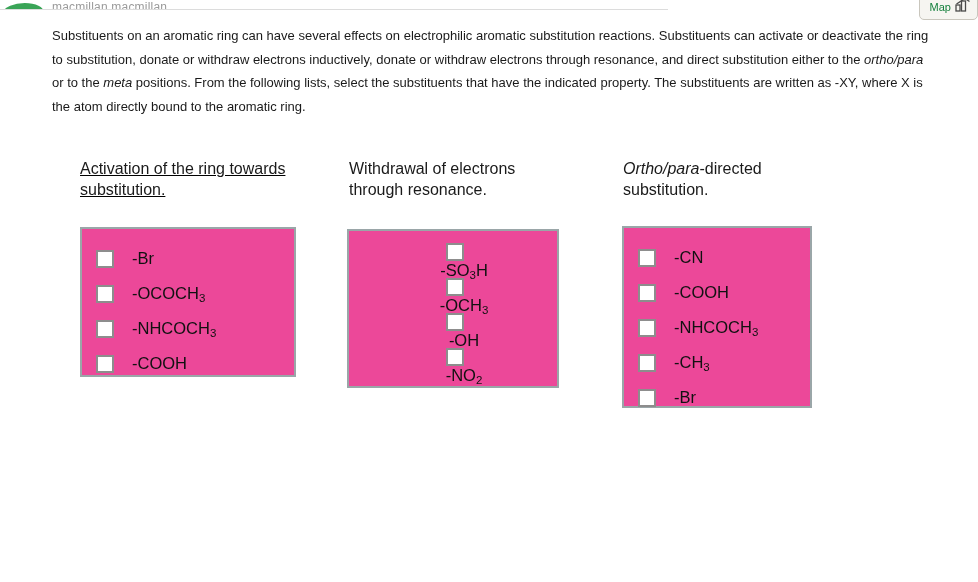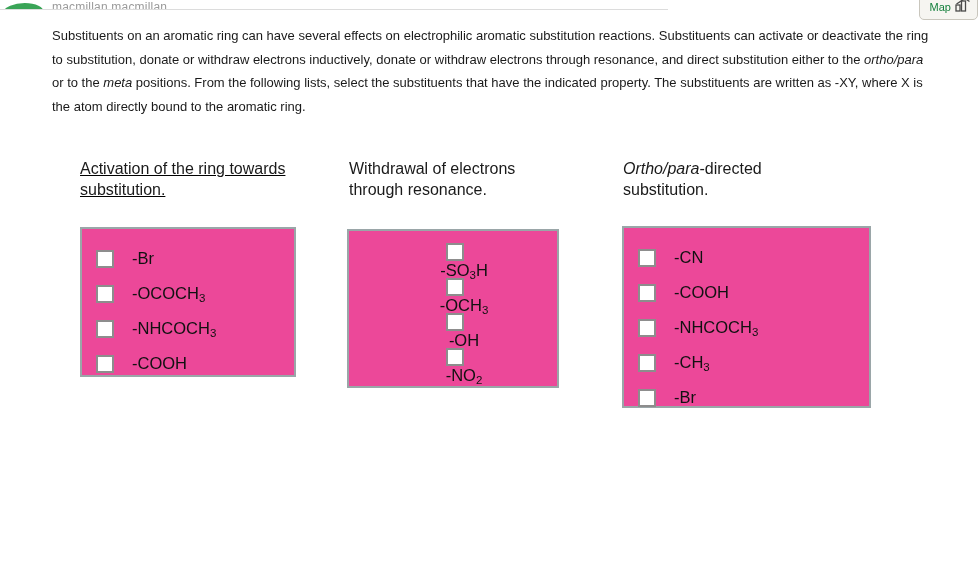--- a/index.html
+++ b/index.html
@@ -105,21 +105,21 @@
   .col-heading i { font-style: italic; }
 
   .option-box {
     background: #ec4899;
     border: 2px solid #9aa6a8;
     box-sizing: border-box;
     padding: 12px 10px 12px 14px;
   }
   .box-1 { position: absolute; left: 0; top: 69px; width: 216px; height: 150px; }
   .box-2 { position: absolute; left: -2px; top: 71px; width: 212px; height: 159px; }
-  .box-3 { position: absolute; left: -1px; top: 68px; width: 249px; height: 182px; }
+  .box-3 { position: absolute; left: -1px; top: 68px; width: 190px; height: 182px; }
 
   .option-row {
     display: flex;
     align-items: center;
   }
   .box-1 .option-row { height: 35px; }
   .box-2 .option-row { height: 35px; flex-direction: column; }
   .box-3 .option-row { height: 35px; }
 
   .checkbox {

